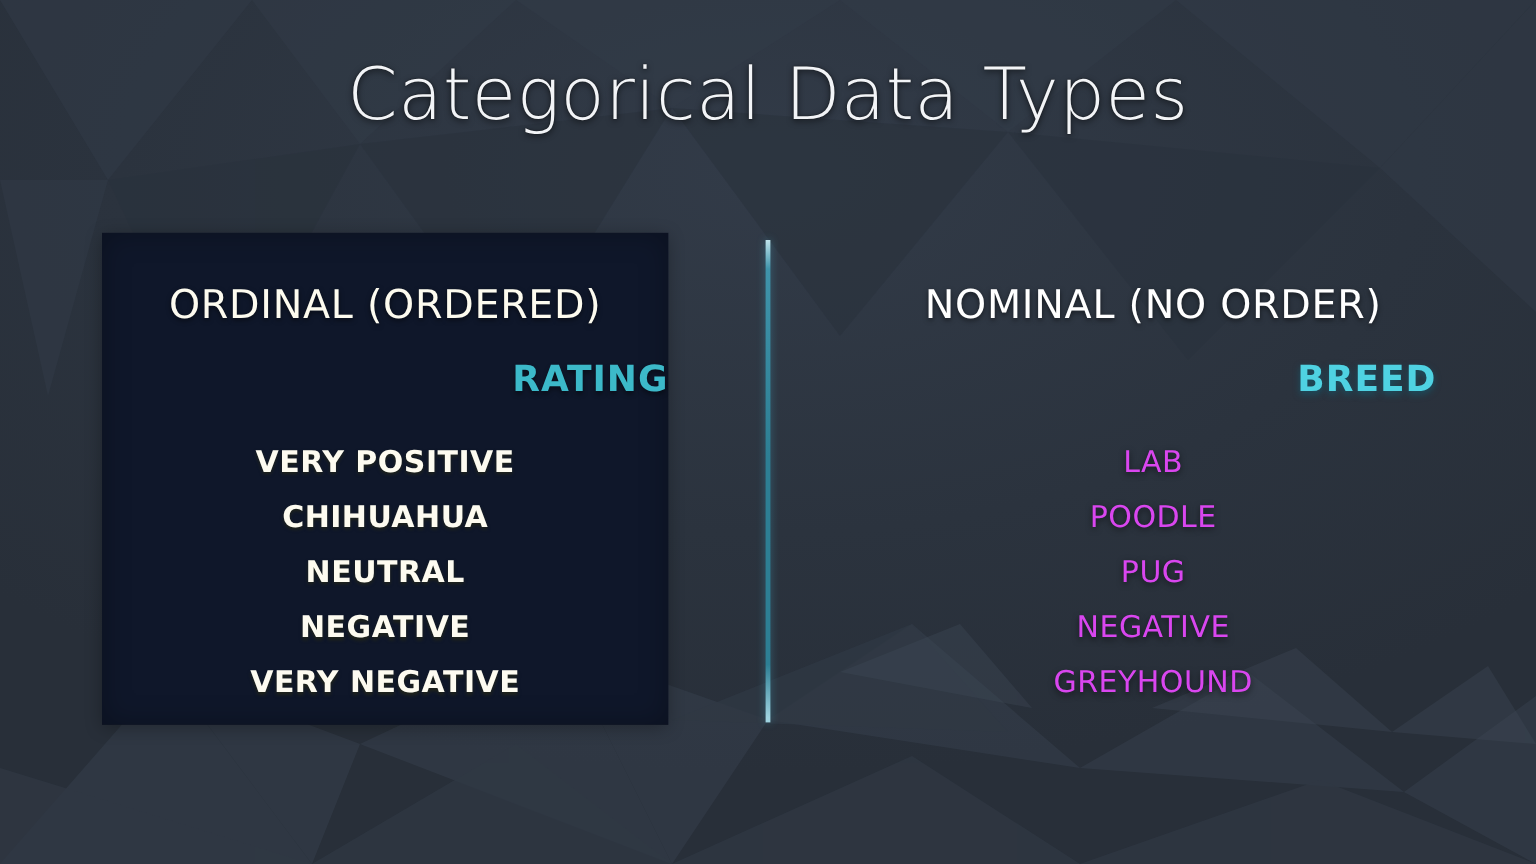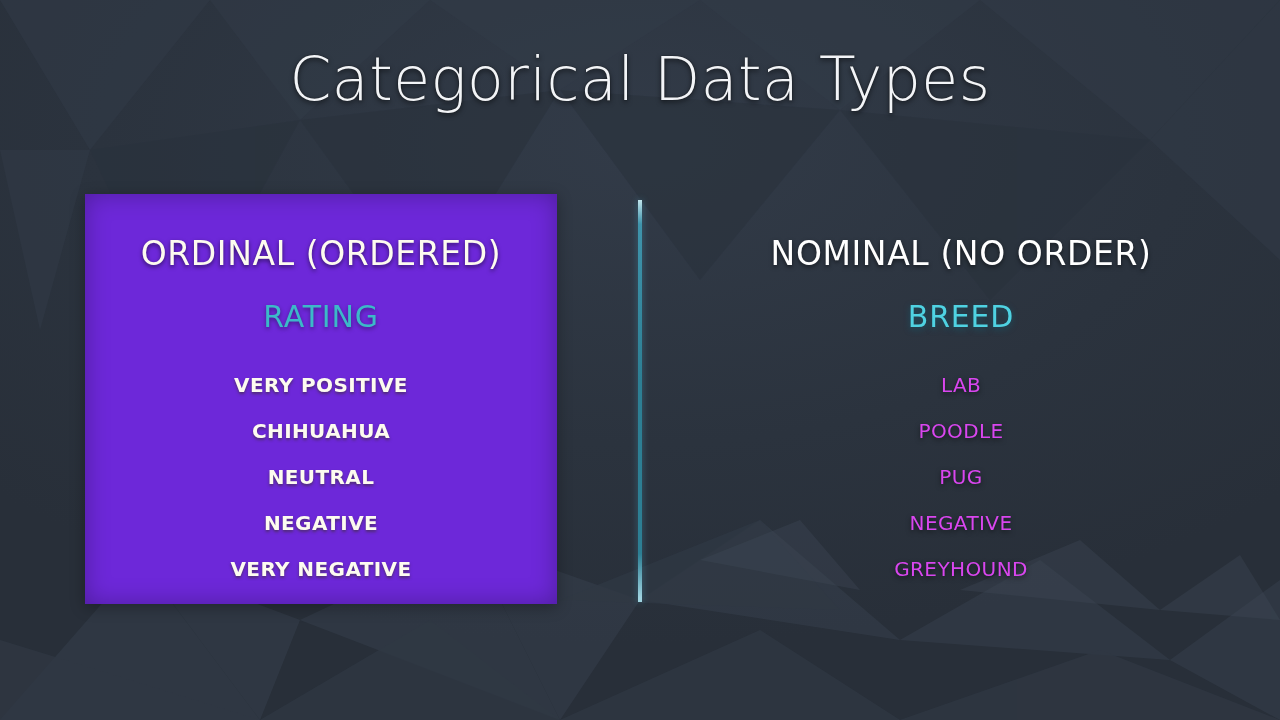--- a/index.html
+++ b/index.html
@@ -57,21 +57,21 @@
 
   .column {
     position:absolute;
     top:0;
     height:410px;
   }
 
   #column-ordinal {
     left:85px;
     width:472px;
-    background:#6d28d9;
+    background:#0f172a;
     box-shadow:0 0 24px rgba(0,0,0,.28) inset, 0 3px 14px rgba(0,0,0,.3);
   }
   #column-nominal {
     left:725px;
     width:472px;
     background:transparent;
   }
 
   .col-header {
     position:absolute;
@@ -86,41 +86,41 @@
     font-family:"DejaVu Sans", sans-serif;
     text-shadow:0 2px 4px rgba(0,0,0,.55);
   }
   #column-ordinal .col-header { color:#fdfbef; }
 
   .col-subheader {
     position:absolute;
     top:105px;
     left:0;
     width:100%;
-    text-align:center;
+    text-align:right;
     font-size:30px;
-    font-weight:400;
+    font-weight:700;
     letter-spacing:.8px;
     font-family:"DejaVu Sans", sans-serif;
   }
   #subheader-rating { color:#3cb9c9; text-shadow:0 2px 4px rgba(0,0,0,.4); }
   #subheader-breed  { color:#4fd2e2; text-shadow:0 2px 6px rgba(20,90,110,.8); }
 
   .value-list {
     position:absolute;
     top:168px;
     left:0;
     width:100%;
     list-style:none;
   }
   .value-item {
     text-align:center;
     height:46px;
     line-height:46px;
-    font-size:20px;
+    font-size:25px;
     letter-spacing:.4px;
     color:#ffffff;
     font-family:"DejaVu Sans", sans-serif;
     text-shadow:0 2px 4px rgba(0,0,0,.5);
   }
   #column-ordinal .value-item {
     font-weight:700;
     color:#fdfbf0;
     text-shadow:0 2px 3px rgba(50,50,10,.5);
   }

